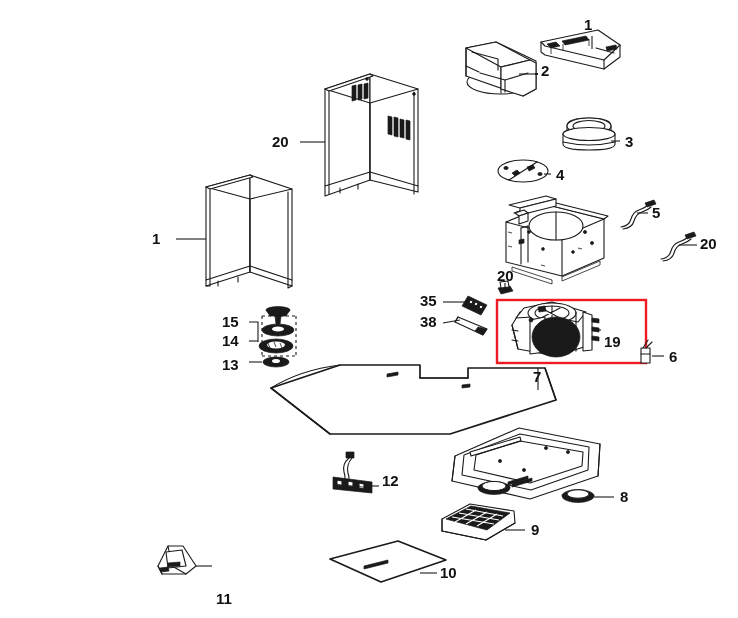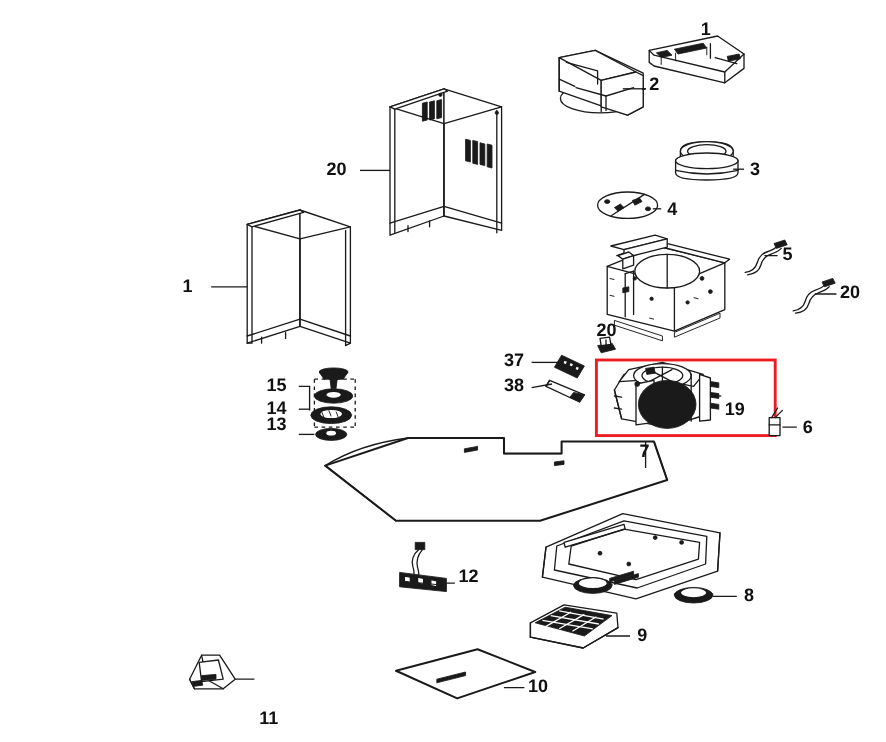--- a/index.html
+++ b/index.html
@@ -333,24 +333,24 @@
 <div class="lbl" style="left:625px;top:134px">3</div>
 <div class="lbl" style="left:556px;top:167px">4</div>
 <div class="lbl" style="left:652px;top:205px">5</div>
 <div class="lbl" style="left:669px;top:349px">6</div>
 <div class="lbl" style="left:533px;top:369px">7</div>
 <div class="lbl" style="left:620px;top:489px">8</div>
 <div class="lbl" style="left:531px;top:522px">9</div>
 <div class="lbl" style="left:440px;top:565px">10</div>
 <div class="lbl" style="left:216px;top:591px">11</div>
 <div class="lbl" style="left:382px;top:473px">12</div>
-<div class="lbl" style="left:222px;top:346px">13</div>
+<div class="lbl" style="left:222px;top:357px">13</div>
 <div class="lbl" style="left:222px;top:333px">14</div>
 <div class="lbl" style="left:222px;top:314px">15</div>
 <div class="lbl" style="left:152px;top:231px">1</div>
 <div class="lbl" style="left:272px;top:134px">20</div>
 <div class="lbl" style="left:700px;top:236px">20</div>
 <div class="lbl" style="left:604px;top:334px">19</div>
 <div class="lbl" style="left:497px;top:268px">20</div>
-<div class="lbl" style="left:420px;top:293px">37</div>
+<div class="lbl" style="left:420px;top:293px">35</div>
 <div class="lbl" style="left:420px;top:314px">38</div>
 
 </div>
 
 </body></html>

